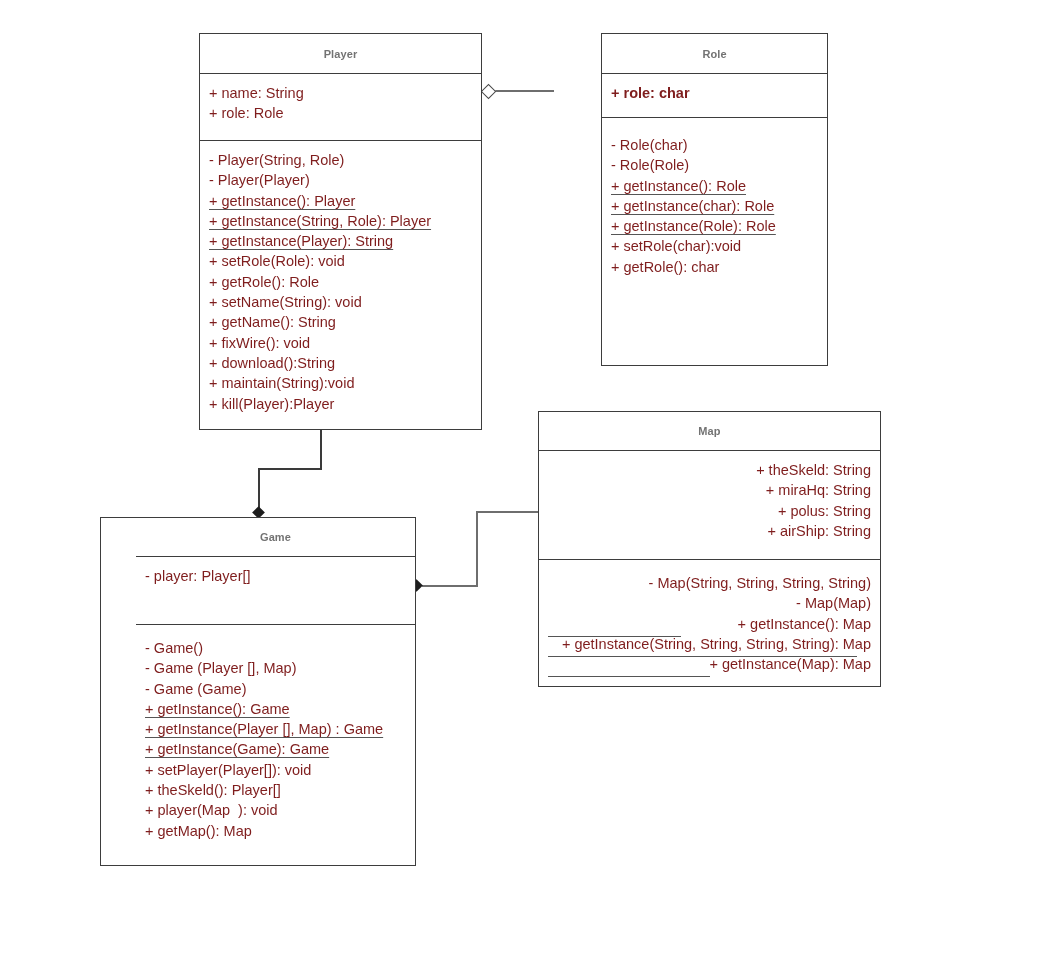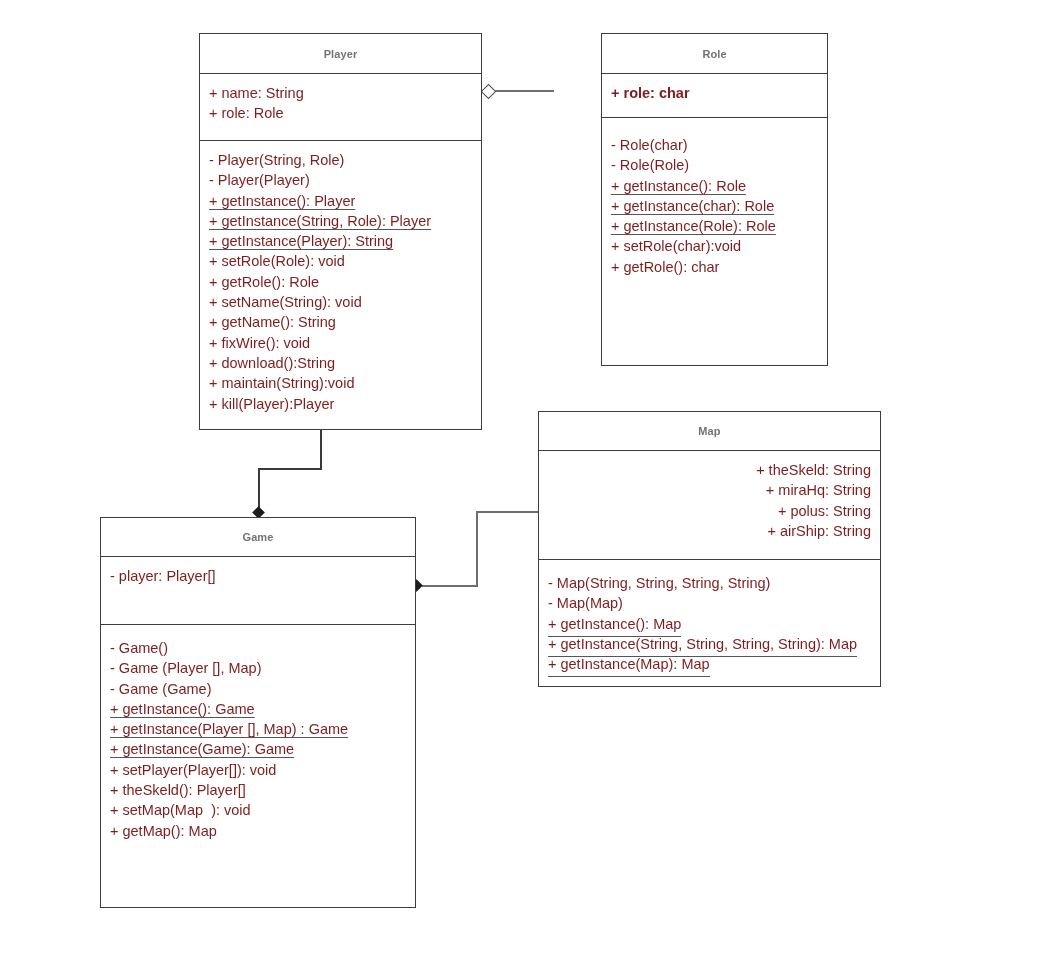--- a/index.html
+++ b/index.html
@@ -152,52 +152,52 @@
       <div class="uml-line">- Role(char)</div>
       <div class="uml-line">- Role(Role)</div>
       <div class="uml-line static">+ getInstance(): Role</div>
       <div class="uml-line static">+ getInstance(char): Role</div>
       <div class="uml-line static">+ getInstance(Role): Role</div>
       <div class="uml-line">+ setRole(char):void</div>
       <div class="uml-line">+ getRole(): char</div>
     </div>
   </div>
 
-  <div class="uml-class" style="left:100px; top:517px; width:316px; height:391px;">
+  <div class="uml-class" style="left:100px; top:517px; width:316px; height:349px;padding-left:35px;">
     <div class="uml-title" style="height:38px;">Game</div>
     <div class="uml-divider"></div>
     <div class="uml-compartment" style="height:67px;">
       <div class="uml-line">- player: Player[]</div>
     </div>
     <div class="uml-divider"></div>
     <div class="uml-compartment" style="padding-top:13px;">
       <div class="uml-line">- Game()</div>
       <div class="uml-line">- Game (Player [], Map)</div>
       <div class="uml-line">- Game (Game)</div>
       <div class="uml-line static">+ getInstance(): Game</div>
       <div class="uml-line static">+ getInstance(Player [], Map) : Game</div>
       <div class="uml-line static">+ getInstance(Game): Game</div>
       <div class="uml-line">+ setPlayer(Player[]): void</div>
       <div class="uml-line">+ theSkeld(): Player[]</div>
-      <div class="uml-line">+ setMap(Map  ): void</div>
+      <div class="uml-line">+ player(Map  ): void</div>
       <div class="uml-line">+ getMap(): Map</div>
     </div>
   </div>
 
   <div class="uml-class" style="left:538px; top:411px; width:343px; height:276px;">
     <div class="uml-title" style="height:38px;">Map</div>
     <div class="uml-divider"></div>
     <div class="uml-compartment" style="height:108px;text-align:right;">
       <div class="uml-line">+ theSkeld: String</div>
       <div class="uml-line">+ miraHq: String</div>
       <div class="uml-line">+ polus: String</div>
       <div class="uml-line">+ airShip: String</div>
     </div>
     <div class="uml-divider"></div>
-    <div class="uml-compartment" style="padding-top:13px;">
+    <div class="uml-compartment" style="padding-top:13px;text-align:right;">
       <div class="uml-line">- Map(String, String, String, String)</div>
       <div class="uml-line">- Map(Map)</div>
       <div class="uml-line static-low sl-0" style="--w: 133.390625px; position: relative;">+ getInstance(): Map</div>
       <div class="uml-line static-low sl-1" style="--w: 309.078125px; position: relative;">+ getInstance(String, String, String, String): Map</div>
       <div class="uml-line static-low sl-2" style="--w: 161.609375px; position: relative;">+ getInstance(Map): Map</div>
     </div>
   </div>
 
 </div>
 

